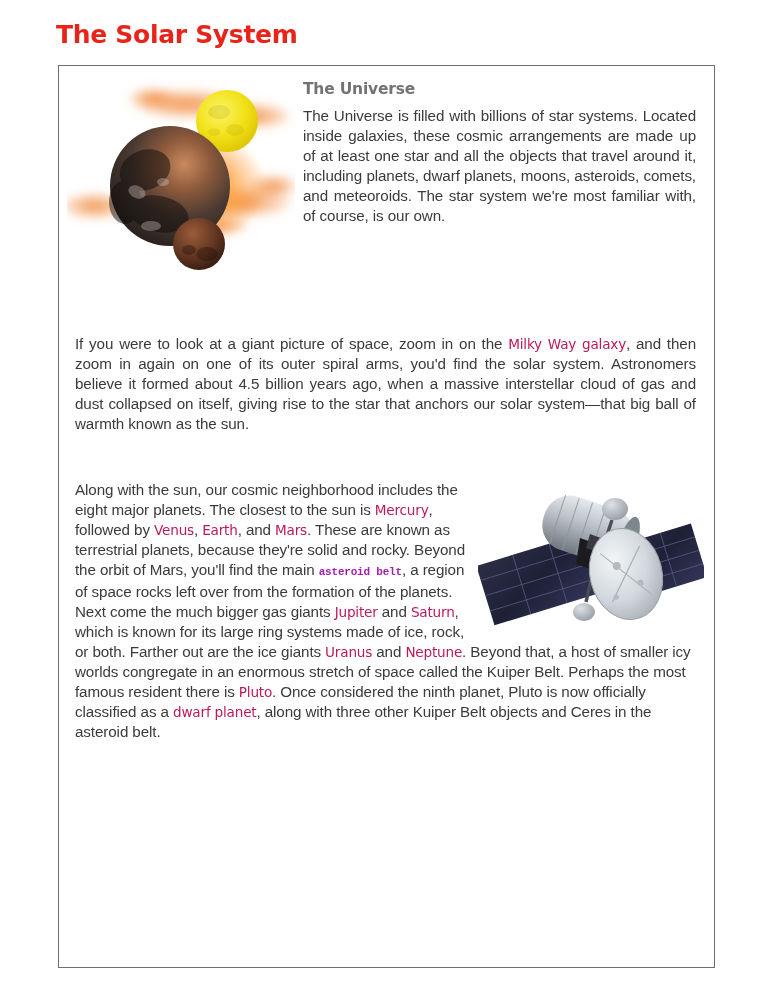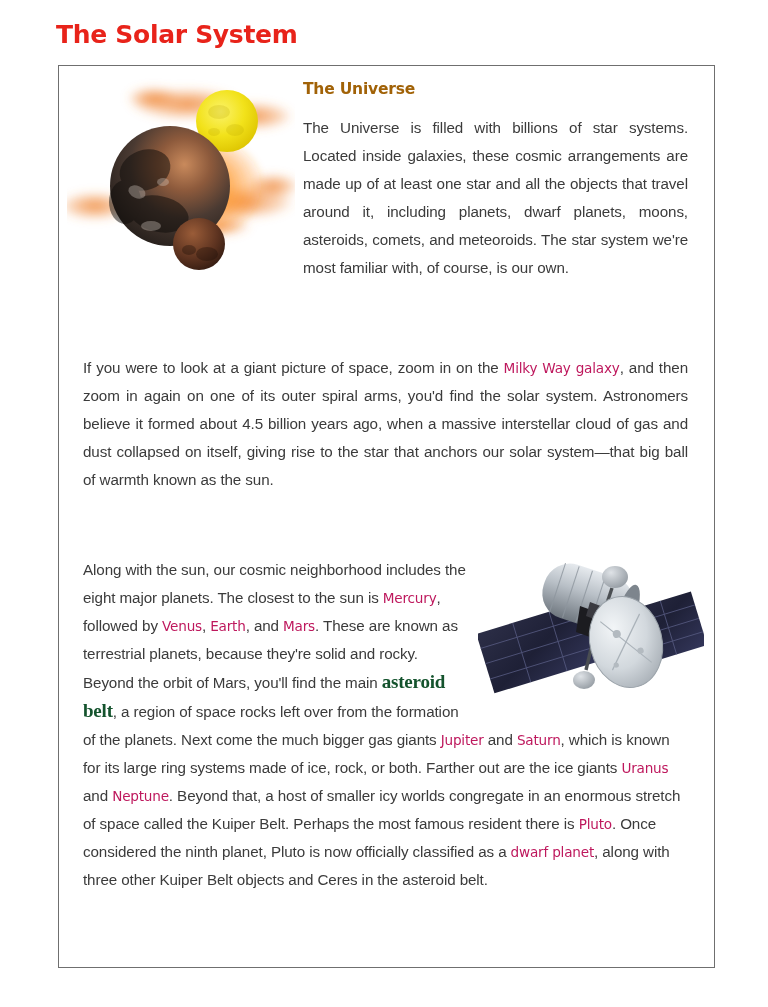--- a/index.html
+++ b/index.html
@@ -54,48 +54,48 @@
     height: 100%;
     padding: 8px 10px 0 8px;
     box-sizing: border-box;
   }
 
   
   .section-head {
     font-family: "DejaVu Sans", sans-serif;
     font-size: 15.5px;
     font-weight: bold;
-    color: #a16207;
+    color: #737373;
     letter-spacing: -0.2px;
     margin: 0;
   }
 
   .body-text {
     font-family: "Liberation Sans", sans-serif;
     font-size: 15.2px;
-    line-height: 28px;
+    line-height: 20px;
     color: #3b3b3b;
     text-align: justify;
     text-justify: inter-word;
-    margin: 16px;
+    margin: 8px;
     letter-spacing: -0.1px;
   }
   .body-text.last-left { text-align: left; }
 
   .kw {
     font-family: "DejaVu Sans", sans-serif;
     font-size: 13.6px;
     color: #be185d;
     letter-spacing: -0.2px;
   }
   .kw-b {
-    font-family: Liberation Serif, serif;
-    font-size: 19px;
+    font-family: Liberation Mono, monospace;
+    font-size: 11px;
     font-weight: bold;
-    color: #14532d;
+    color: #a21caf;
     letter-spacing: -0.2px;
   }
 
   
   .planets-fig {
     float: left;
     width: 228px;
     height: 212px;
     margin: 0 8px 0 0;
     position: relative;

